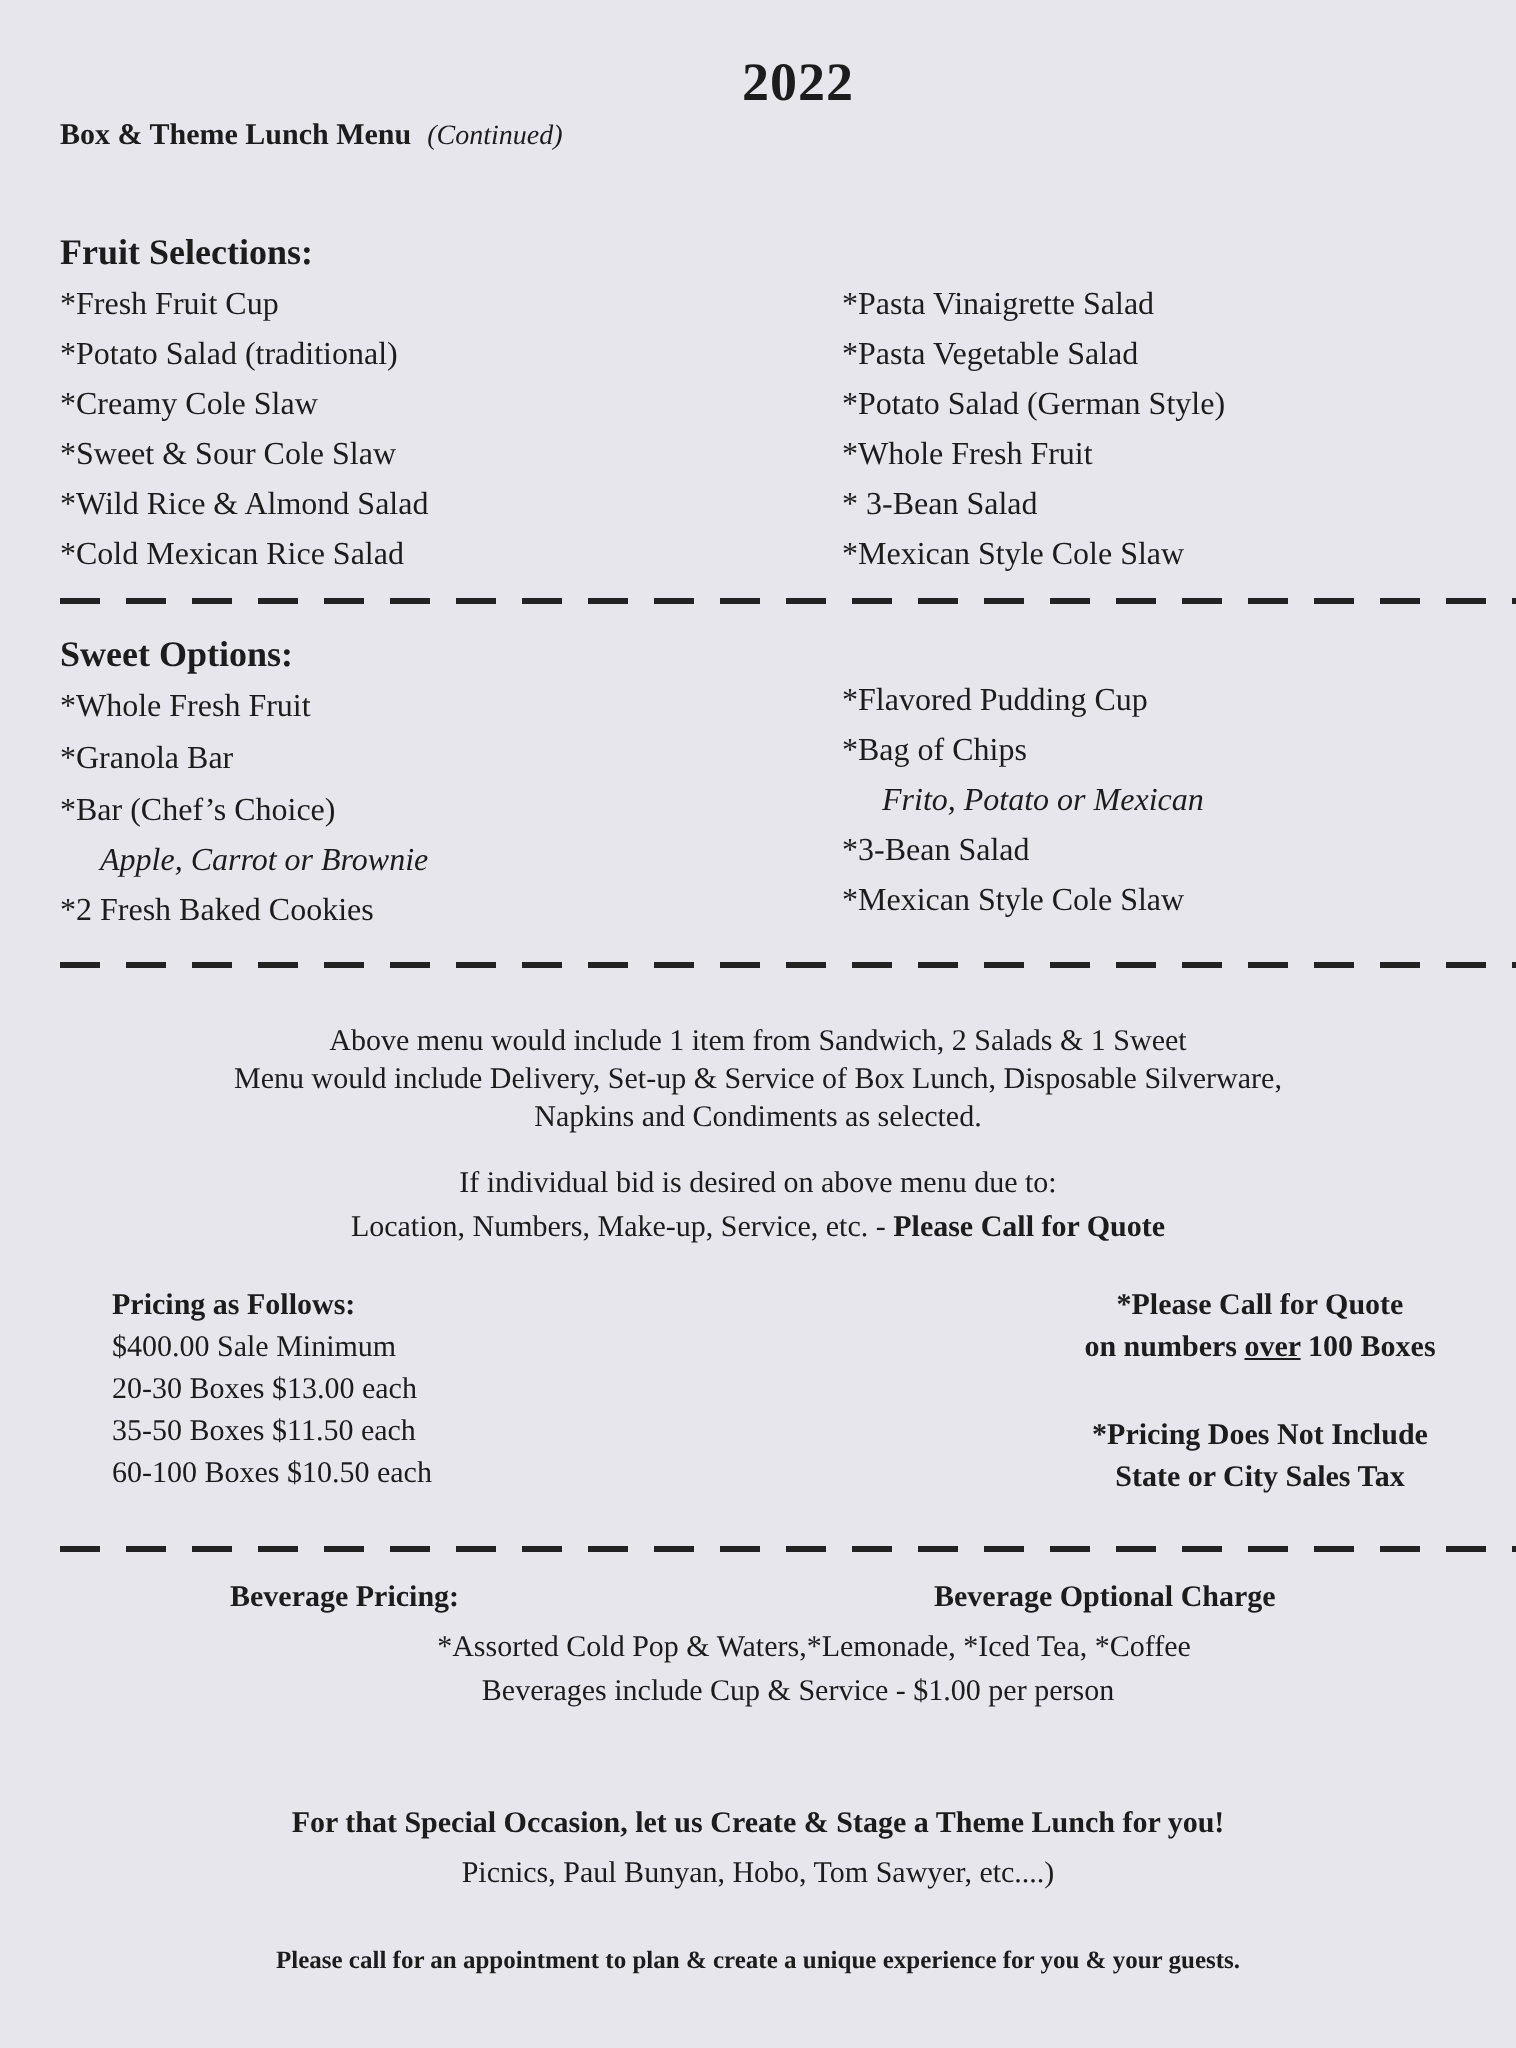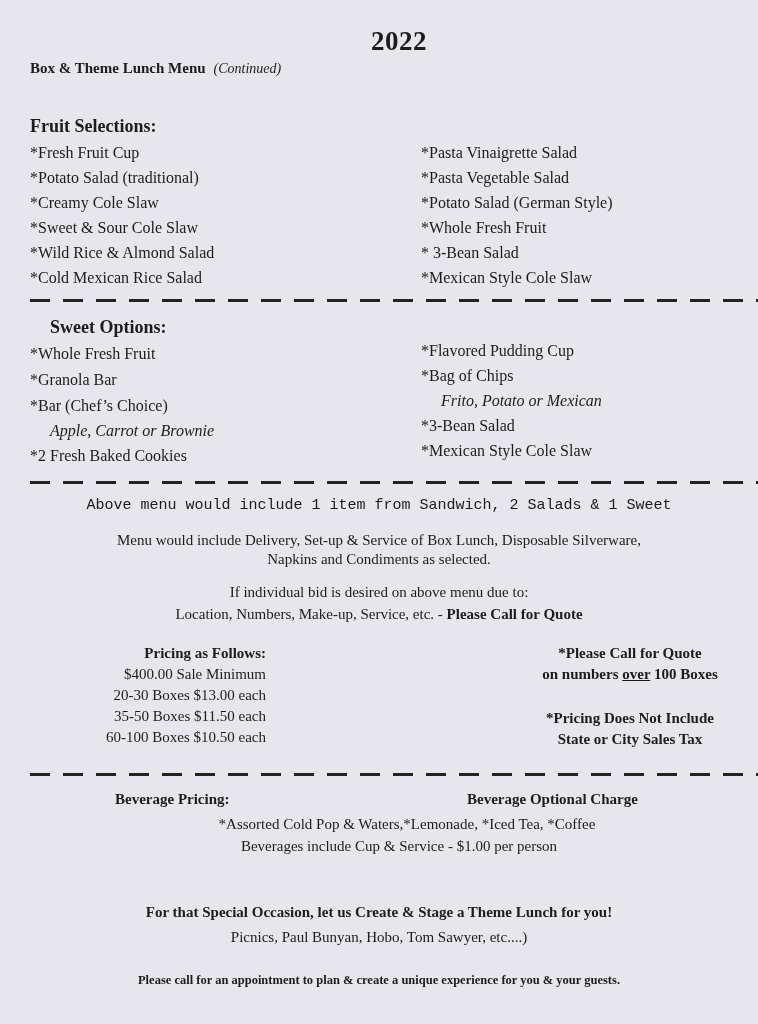--- a/index.html
+++ b/index.html
@@ -19,21 +19,21 @@
     .list { font-size: 16px; line-height: 25px; }
     .list .item { white-space: nowrap; }
     .list .sub { font-style: italic; padding-left: 20px; }
     .dash {
       left: 30px; width: 728px; height: 3px;
       background: repeating-linear-gradient(90deg, #222 0 20px, transparent 20px 33px);
     }
     .center { left: 0; width: 758px; text-align: center; font-size: 15px; line-height: 19px; }
     .b { font-weight: bold; }
     .u { text-decoration: underline; }
-    .pricing-left { left: 56px; width: 210px; text-align: right; font-size: 15px; line-height: 21px; }
+    .pricing-left { left: 56px; width: 210px; text-align: left; font-size: 15px; line-height: 21px; }
     .pricing-right { left: 510px; width: 240px; text-align: center; font-size: 15px; line-height: 21px; font-weight: bold; }
   </style>
 </head>
 <body>
 
 <div class="page">
 
   <div class="abs year">2022</div>
   <div class="abs heading">
     <span>Box &amp; Theme Lunch Menu</span><span class="cont">(Continued)</span>
@@ -52,39 +52,39 @@
     <div class="item">*Pasta Vinaigrette Salad</div>
     <div class="item">*Pasta Vegetable Salad</div>
     <div class="item">*Potato Salad (German Style)</div>
     <div class="item">*Whole Fresh Fruit</div>
     <div class="item">* 3-Bean Salad</div>
     <div class="item">*Mexican Style Cole Slaw</div>
   </div>
 
   <div class="abs dash" style="top:299px;"></div>
 
-  <div class="abs sec-title" style="left:30px; top:317px;margin-left:20px;">Sweet Options:</div>
+  <div class="abs sec-title" style="left:30px; top:317px;">Sweet Options:</div>
   <div class="abs list" style="left:30px; top:341px;">
     <div class="item" style="margin-bottom:1px;">*Whole Fresh Fruit</div>
     <div class="item" style="margin-bottom:1px;">*Granola Bar</div>
     <div class="item">*Bar (Chef’s Choice)</div>
     <div class="item sub">Apple, Carrot or Brownie</div>
     <div class="item">*2 Fresh Baked Cookies</div>
   </div>
   <div class="abs list" style="left:421px; top:338px;">
     <div class="item">*Flavored Pudding Cup</div>
     <div class="item">*Bag of Chips</div>
     <div class="item sub">Frito, Potato or Mexican</div>
     <div class="item">*3-Bean Salad</div>
     <div class="item">*Mexican Style Cole Slaw</div>
   </div>
 
   <div class="abs dash" style="top:481px;"></div>
 
-  <div class="abs center" style="top:496px;font-family:Liberation Mono, monospace;">Above menu would include 1 item from Sandwich, 2 Salads &amp; 1 Sweet</div>
+  <div class="abs center" style="top:512px;">Above menu would include 1 item from Sandwich, 2 Salads &amp; 1 Sweet</div>
   <div class="abs center" style="top:531px;">
     <div>Menu would include Delivery, Set-up &amp; Service of Box Lunch, Disposable Silverware,</div>
     <div>Napkins and Condiments as selected.</div>
   </div>
   <div class="abs center" style="top:581px; line-height:22px;">
     <div>If individual bid is desired on above menu due to:</div>
     <div><span>Location, Numbers, Make-up, Service, etc. - </span><span class="b">Please Call for Quote</span></div>
   </div>
 
   <div class="abs pricing-left" style="top:643px;">

